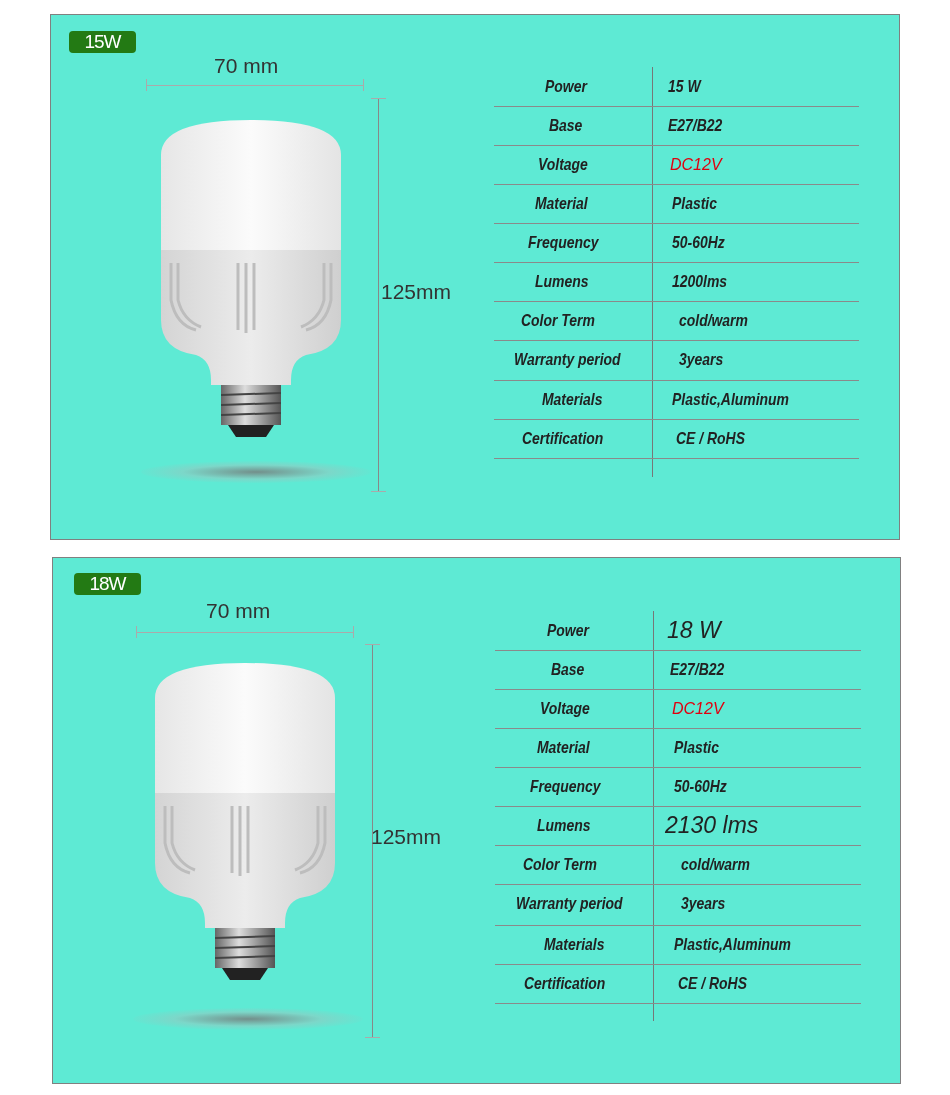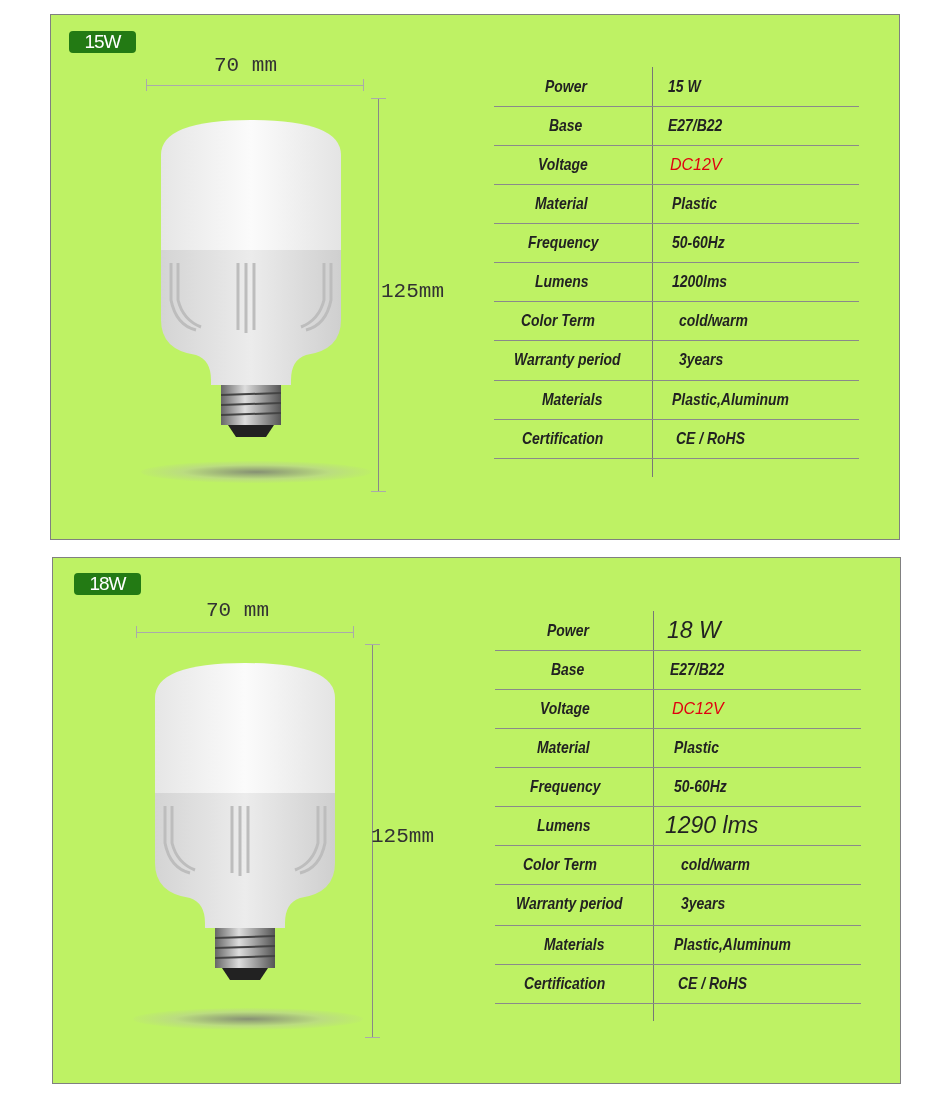--- a/index.html
+++ b/index.html
@@ -1,21 +1,21 @@
 <!DOCTYPE html>
 <html><head>
 <meta charset="utf-8">
 <style>
   html,body{margin:0;padding:0;background:#fff;}
   body{width:950px;height:1095px;position:relative;overflow:hidden;font-family:"Liberation Sans",sans-serif;}
-  .panel{position:absolute;border:1px solid #808080;background:#bef264;box-sizing:border-box;}
+  .panel{position:absolute;border:1px solid #808080;background:#5eead4;box-sizing:border-box;}
   .p1{left:50px;top:14px;width:850px;height:526px;}
   .p2{left:52px;top:557px;width:849px;height:527px;}
   .badge{position:absolute;background:#237a14;color:#fff;border-radius:4px;font-size:19px;text-align:center;line-height:22px;height:22px;width:67px;letter-spacing:-1px;}
-  .dimtxt{position:absolute;color:#333;font-size:21px;font-family:Liberation Mono, monospace;}
+  .dimtxt{position:absolute;color:#333;font-size:21px;}
   .hline{position:absolute;height:1px;background:#aaa;}
   .vline{position:absolute;width:1px;background:#888;}
   .tick{position:absolute;background:#aaa;}
   .shadow{position:absolute;border-radius:50%;background:radial-gradient(ellipse at center,rgba(120,120,120,0.8) 0%,rgba(180,180,180,0.35) 45%,rgba(255,255,255,0) 75%);}
   .bulb{position:absolute;}
   .spec{position:absolute;font-style:italic;}
   .row{position:absolute;left:0;height:39px;border-bottom:1px solid #8a8a8a;}
   .k{position:absolute;top:0;height:39px;line-height:39px;font-family:"Liberation Sans",sans-serif;font-weight:bold;font-size:17px;color:#222;transform:scaleX(0.82);transform-origin:left center;white-space:nowrap;}
   .v{position:absolute;top:0;height:39px;line-height:39px;font-weight:bold;font-size:17px;color:#222;transform:scaleX(0.82);transform-origin:left center;white-space:nowrap;}
   .v.red{color:#e0000f;font-weight:normal;font-size:16px;transform:none;}
@@ -170,21 +170,21 @@
     <div class="row" style="top:117px;width:366px;">
         <span class="k" style="left:42px;">Material</span>
         <span class="v" style="left:179px;">Plastic</span>
       </div>
     <div class="row" style="top:156px;width:366px;">
         <span class="k" style="left:35px;">Frequency</span>
         <span class="v" style="left:179px;">50-60Hz</span>
       </div>
     <div class="row" style="top:195px;width:366px;">
         <span class="k" style="left:42px;">Lumens</span>
-        <span class="v plain" style="left:170px;">1290 lms</span>
+        <span class="v plain" style="left:170px;">2130 lms</span>
       </div>
     <div class="row" style="top:234px;width:366px;">
         <span class="k" style="left:28px;">Color Term</span>
         <span class="v" style="left:186px;">cold/warm</span>
       </div>
     <div class="row" style="top:273px;width:366px;height:41px;">
         <span class="k" style="left:21px;">Warranty period</span>
         <span class="v" style="left:186px;">3years</span>
       </div>
     <div class="row" style="top:314px;width:366px;">

